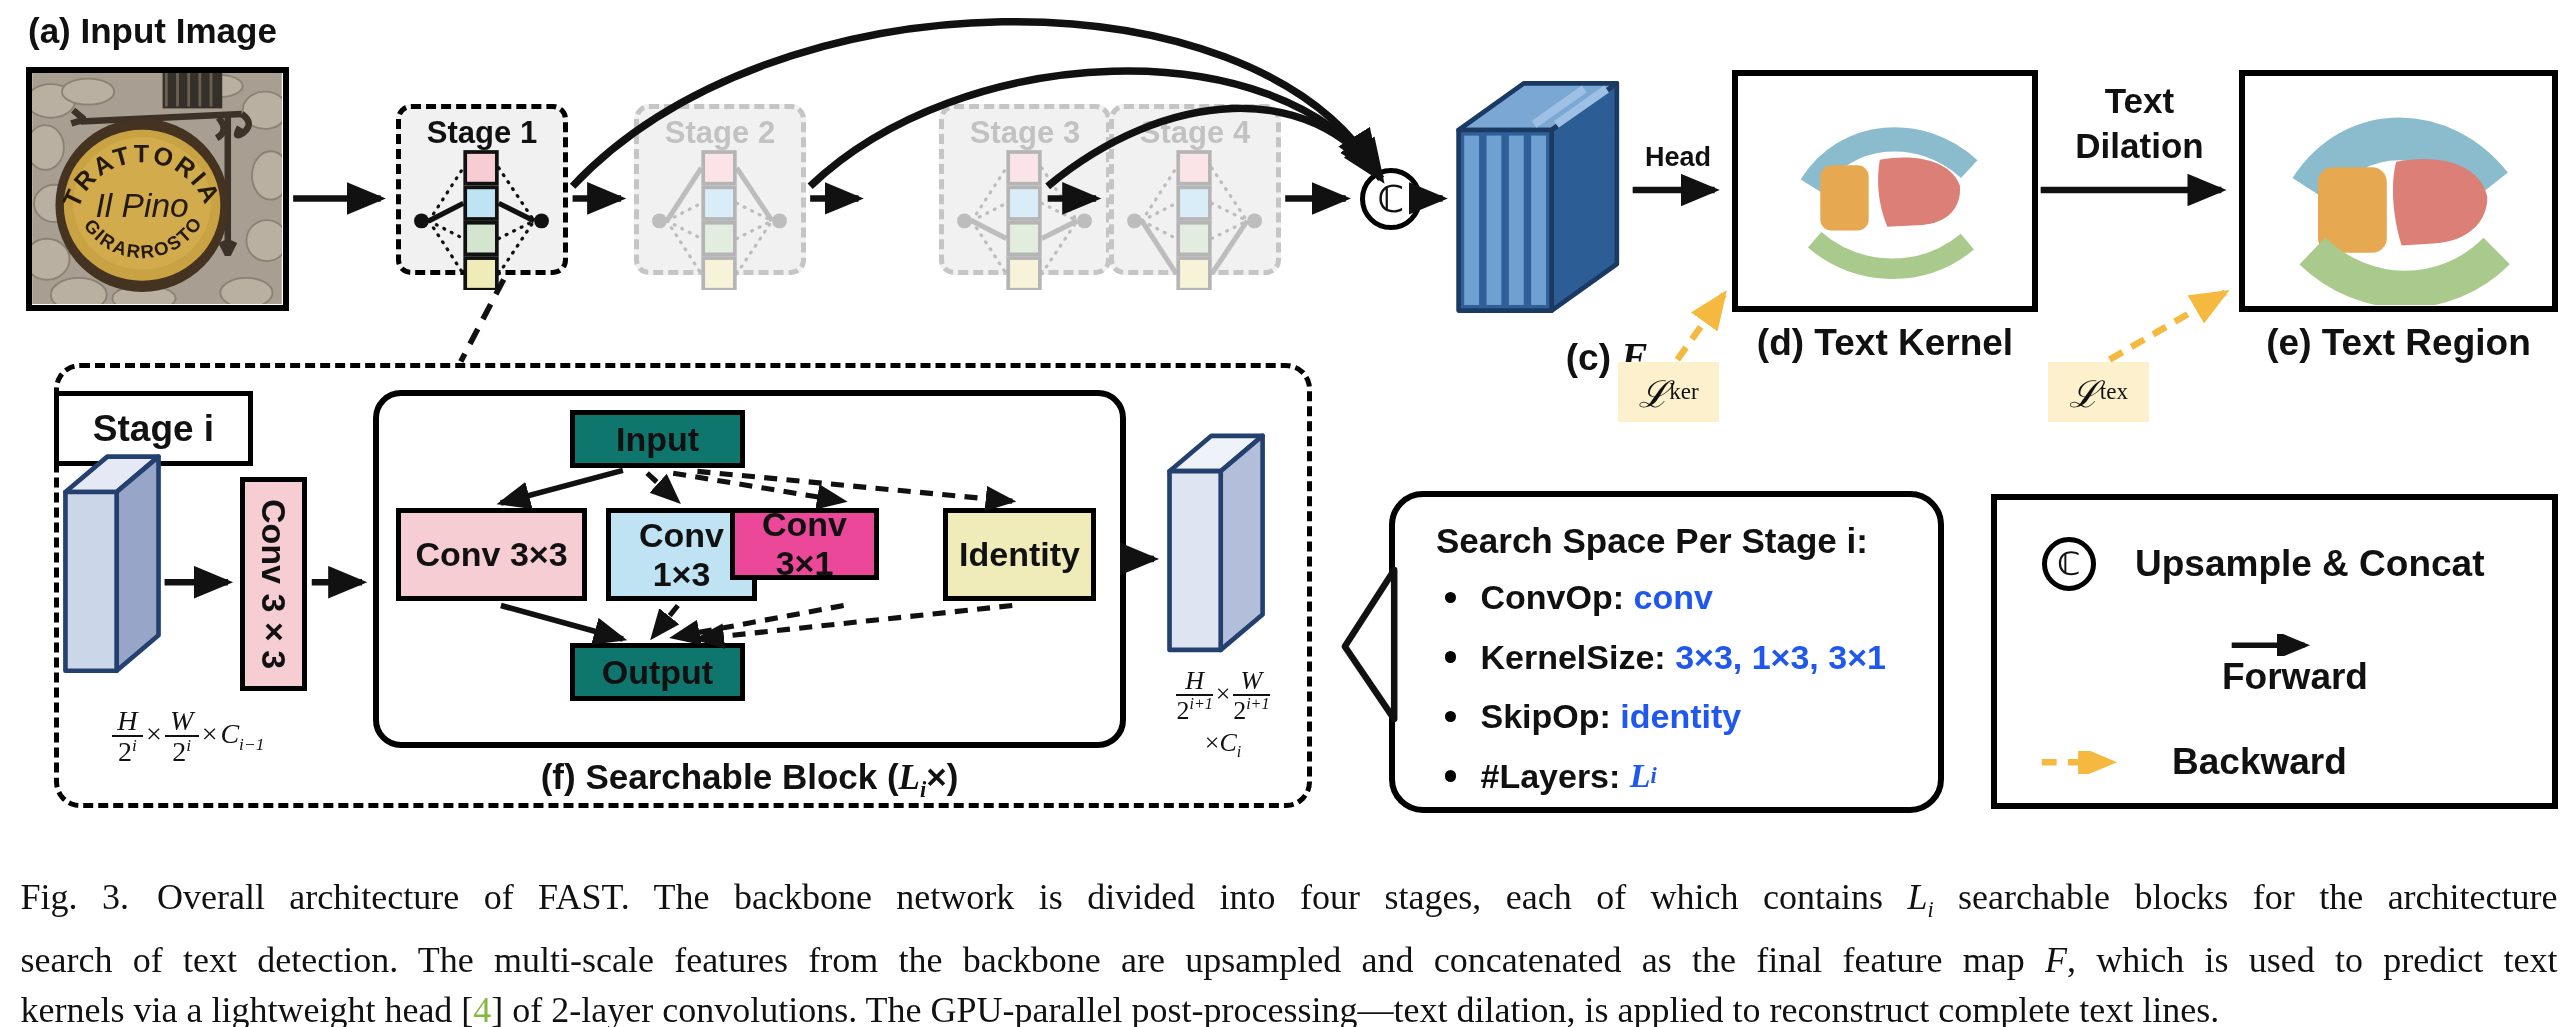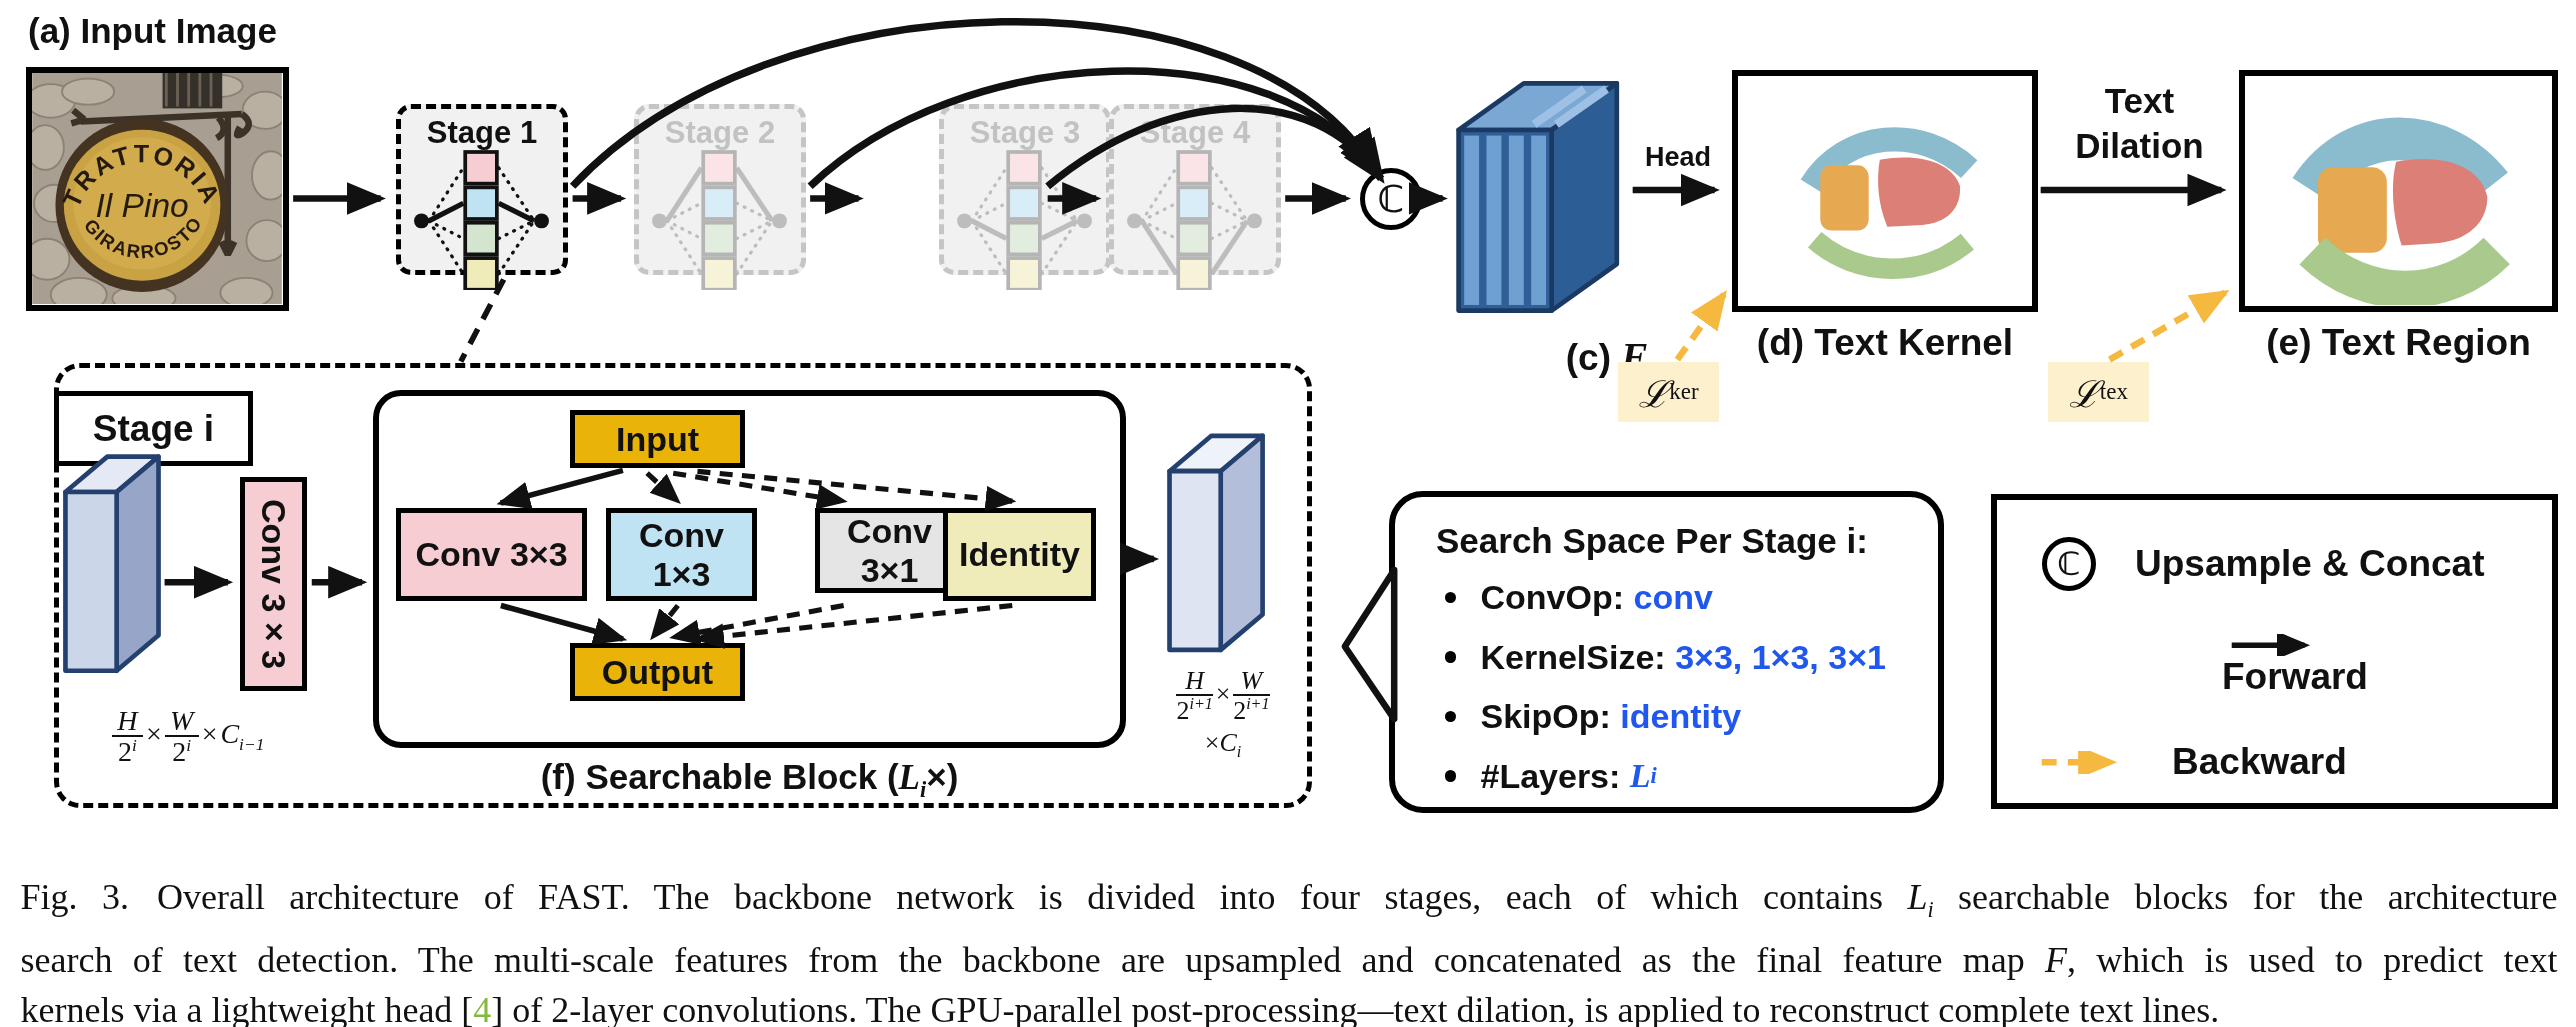--- a/index.html
+++ b/index.html
@@ -28,21 +28,21 @@
   .result-box{border:6.5px solid #000;background:#fff;box-sizing:border-box;}
 
   
   .loss{background:#fdf0cd;font-family:"Liberation Serif",serif;font-size:37px;font-style:italic;}
   .loss sub{font-size:23px;font-style:normal;}
 
   
   .dashed-container{border:5.6px dashed #000;border-radius:26px;box-sizing:border-box;}
   .stagei-box{border:5.6px solid #000;background:#fff;box-sizing:border-box;font-size:37px;font-weight:600;}
   .op{border:5.6px solid #000;box-sizing:border-box;font-size:34px;font-weight:600;}
-  .io{border:5.6px solid #000;background:#eab308;box-sizing:border-box;font-size:34px;font-weight:600;}
+  .io{border:5.6px solid #000;background:#0f766e;box-sizing:border-box;font-size:34px;font-weight:600;}
   .block{border:6.5px solid #000;border-radius:28px;background:#fff;box-sizing:border-box;}
   .vconv{border:5.6px solid #000;background:#f7cdd4;box-sizing:border-box;
          writing-mode:vertical-rl;font-size:34px;font-weight:600;}
 
   
   .dims{font-family:"Liberation Serif",serif;font-size:28px;color:#111;}
   .frac{display:inline-block;vertical-align:middle;text-align:center;line-height:1.05;}
   .fn{display:block;border-bottom:2.8px solid #111;padding:0 5.6px;font-style:italic;}
   .fd{display:block;}
   .it{font-style:italic;}
@@ -310,21 +310,21 @@
   <div class="abs dims" style="left:34px;top:706px;width:308px;text-align:center;">
     <span class="frac"><span class="fn">H</span><span class="fd"><span>2</span><sup class="it">i</sup></span></span><span class="tms">×</span><span class="frac"><span class="fn">W</span><span class="fd"><span>2</span><sup class="it">i</sup></span></span><span class="tms">×</span><span class="it">C</span><sub class="it">i−1</sub>
   </div>
 
   <div class="abs vconv ctr" style="left:240px;top:477px;width:67px;height:214px;">Conv 3×3</div>
 
   <div class="abs block" style="left:373px;top:390px;width:753px;height:358px;"></div>
   <div class="abs io ctr" style="left:570px;top:410px;width:175px;height:58px;">Input</div>
   <div class="abs op ctr" style="left:396px;top:508px;width:191px;height:93px;background:#f7cdd4;">Conv 3×3</div>
   <div class="abs op ctr" style="left:606px;top:508px;width:151px;height:93px;background:#bfe3f3;">Conv 1×3</div>
-  <div class="abs op ctr" style="left:815px;top:508px;width:149px;height:85px;background:#e5e5e5;">Conv 3×1</div>
+  <div class="abs op ctr" style="left:730px;top:508px;width:149px;height:72px;background:#ec4899;">Conv 3×1</div>
   <div class="abs op ctr" style="left:943px;top:508px;width:153px;height:93px;background:#efecba;">Identity</div>
   <div class="abs io ctr" style="left:570px;top:643px;width:175px;height:58px;">Output</div>
 
   <div class="abs" style="left:373px;top:757px;width:753px;text-align:center;font-size:35px;font-weight:600;">
     <span>(f) Searchable Block (</span><span class="servar">L</span><sub class="servar" style="font-size:22.4px;">i</sub><span>×)</span>
   </div>
 
   <svg class="abs" style="left:1163px;top:431px;" width="121" height="233" viewBox="0 0 130 250">
     <g stroke="#24406e" stroke-width="5" stroke-linejoin="round">
       <polygon points="7,43 52,5 107,5 62,43" fill="#eef2f9"></polygon>

